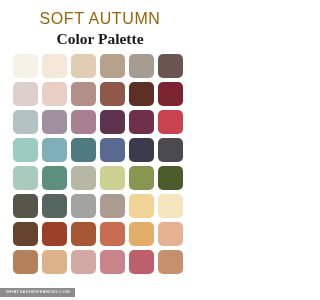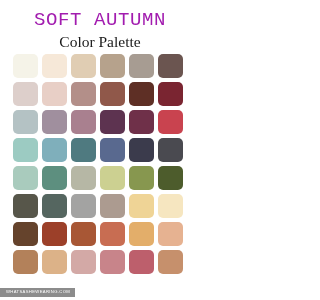--- a/index.html
+++ b/index.html
@@ -20,34 +20,34 @@
     position: relative;
     box-sizing: border-box;
     background: #ffffff;
   }
   .title-block {
     padding-top: 11px;
     text-align: center;
     user-select: none;
   }
   .title-main {
-    font-family: Liberation Mono, monospace;
-    font-size: 19px;
+    font-family: Liberation Sans, sans-serif;
+    font-size: 16px;
     letter-spacing: 0.6px;
-    color: #a21caf;
+    color: #a16207;
     line-height: 1.05;
     font-weight: 400;
     white-space: nowrap;
   }
   .title-sub {
     font-family: "Liberation Serif", serif;
     font-size: 15.5px;
     color: #1a1a1a;
     line-height: 1.25;
-    font-weight: 400;
+    font-weight: 700;
     margin-top: 1px;
     white-space: nowrap;
   }
   .swatch-grid {
     position: absolute;
     left: 13px;
     top: 54px;
     width: 174px;
     display: flex;
     flex-direction: column;

